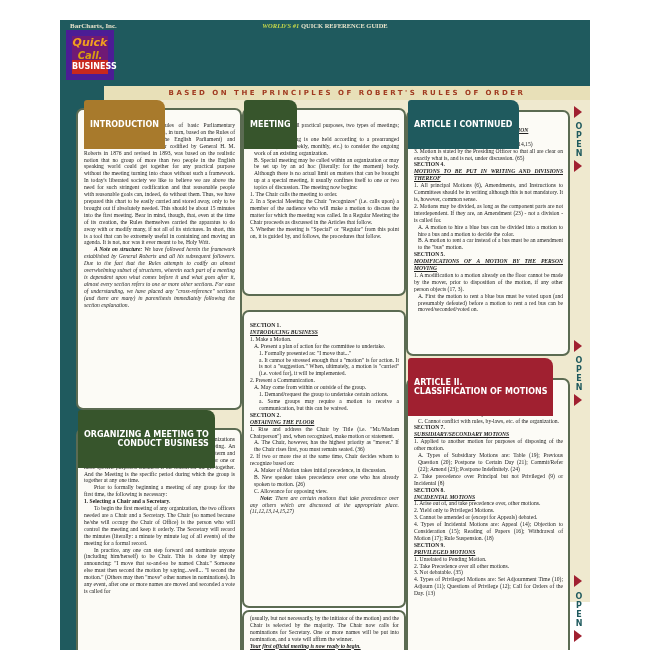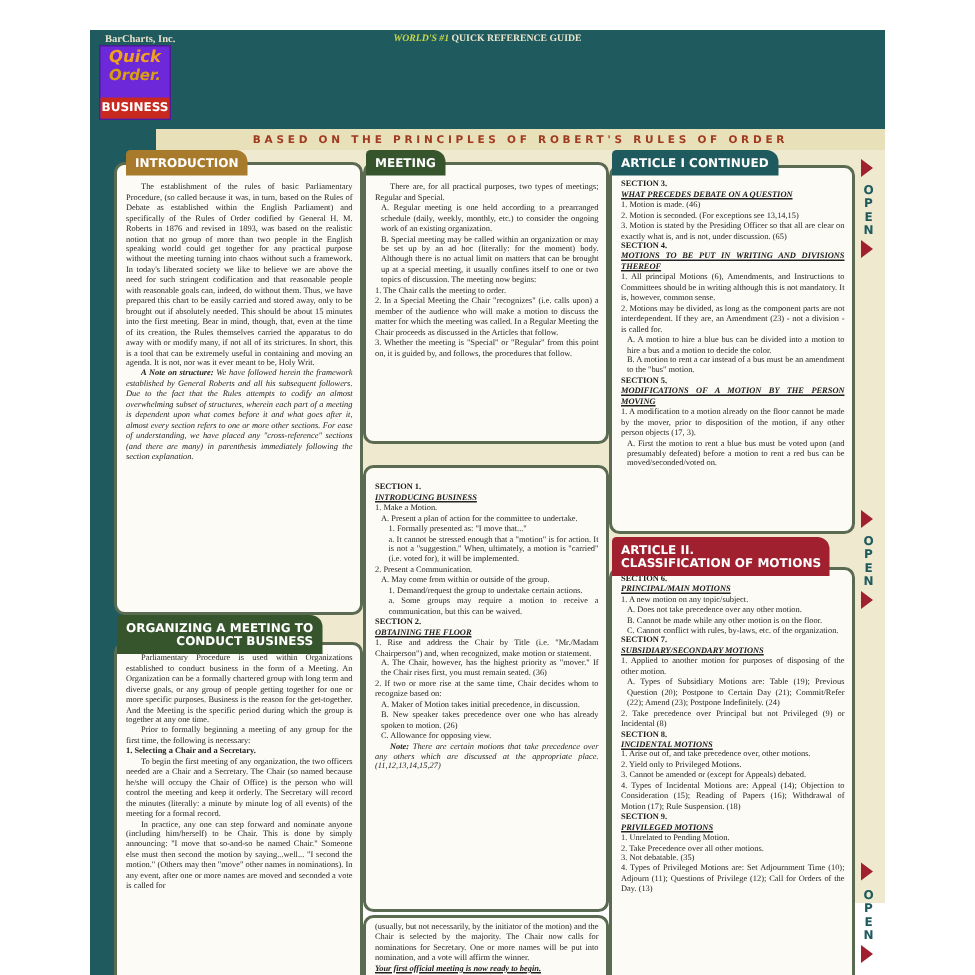--- a/index.html
+++ b/index.html
@@ -8,32 +8,32 @@
 
   .page { position: absolute; left: 60px; top: 0; width: 530px; height: 582px; background: #efe9cf; margin-top: 20px; }
   .teal-top { position: absolute; left: 0; top: 0; width: 530px; height: 80px; background: #1f5a5e; }
   .teal-left { position: absolute; left: 0; top: 80px; width: 44px; height: 552px; background: #1f5a5e; }
   .teal-left2 { position: absolute; left: 0; top: 390px; width: 80px; height: 242px; background: #1f5a5e; }
 
   .publisher { position: absolute; left: 10px; top: 2px; font-size: 7px; color: #e8e4cc; font-weight: bold; }
   .tagline { position: absolute; left: 0; width: 530px; top: 2px; text-align: center; font-size: 6.5px; color: #e8e4cc; font-weight: bold; }
   .tagline .hl { color: #c6d84a; font-style: italic; }
 
-  .logo { position: absolute; left: 6px; top: 10px; width: 48px; height: 50px; background: #6d28d9; border: 1px solid #4c1d95; }
+  .logo { position: absolute; left: 6px; top: 10px; width: 48px; height: 50px; background: #701a75; border: 6px solid #4c1d95; }
   .logo .q { display:block; text-align:center; font-family:"DejaVu Sans", sans-serif; font-weight:bold; font-style: italic; font-size: 11px; color:#f0a020; line-height: 13px; }
   .logo .s { display:block; text-align:center; font-family:"DejaVu Sans", sans-serif; font-weight:bold; font-style: italic; font-size: 10px; color:#d8a010; line-height: 13px; }
   .logo .b { position:absolute; left:0; bottom:0; width:100%; height:14px; background:#c8281e; color:#fff; text-align:center; font-family:"DejaVu Sans", sans-serif; font-weight:bold; font-size:8px; line-height:14px; }
 
   .title-band { position: absolute; left: 56px; top: 10px; width: 468px; height: 50px; background: linear-gradient(135deg,#8c2532 0%, #a63442 40%, #8a2230 70%, #9b2d3b 100%); border-radius: 2px; }
   .title-band h1 { font-family: "Liberation Serif", serif; font-weight: normal; font-size: 31px; color: #f3ead0; text-align: center; line-height: 50px; letter-spacing: 0.5px; text-shadow: 1px 1px 1px #3a0a10; }
 
   .subtitle { position: absolute; left: 44px; top: 66px; width: 486px; height: 14px; background: #e8e0b8; text-align: center; font-family: "DejaVu Sans", sans-serif; font-weight: bold; font-size: 7px; letter-spacing: 2.5px; color: #a03a20; line-height: 14px; }
 
   .box { position: absolute; background: #fcfbf6; border: 2px solid #5b6b52; border-radius: 7px; padding: 12px 5px 3px 6px; font-size: 5.6px; line-height: 6.9px; text-align: justify; overflow: hidden; }
-  .hdr { position: absolute; font-family: "DejaVu Sans", sans-serif; font-weight: bold; color: #fff; font-size: 8px; padding: 4px 6px; border-radius: 3px 8px 0 0; line-height: 9px; z-index: 2; }
+  .hdr { position: absolute; font-family: "DejaVu Sans", sans-serif; font-weight: bold; color: #fff; font-size: 8px; padding: 20px 6px; border-radius: 3px 8px 0 0; line-height: 9px; z-index: 2; }
   .hdr.brown { background: #a87a2c; }
   .hdr.green { background: #37552c; text-align: right; }
   .hdr.teal { background: #1f5a5e; }
   .hdr.red { background: #a02030; }
 
   .box p { margin: 0; }
   .ind { text-indent: 10px; }
   .i1 { padding-left: 4px; }
   .i2 { padding-left: 9px; }
   .sec { font-weight: bold; }
@@ -51,21 +51,21 @@
 <div class="page">
   <div class="teal-top"></div>
   <div class="teal-left"></div>
   <div class="teal-left2"></div>
 
   <div class="publisher">BarCharts, Inc.</div>
   <div class="tagline"><span class="hl">WORLD'S #1</span><span> QUICK REFERENCE GUIDE</span></div>
 
   <div class="logo">
     <span class="q">Quick</span>
-    <span class="s">Order.</span>
+    <span class="s">Call.</span>
     <span class="b">BUSINESS</span>
   </div>
 
 
   <div class="subtitle">BASED ON THE PRINCIPLES OF ROBERT'S RULES OF ORDER</div>
 
   <div class="hdr brown" style="left:24px; top:80px;">INTRODUCTION</div>
   <div class="box" style="left:16px; top:88px; width:166px; height:302px;">
     <p class="ind">The establishment of the rules of basic Parliamentary Procedure, (so called because it was, in turn, based on the Rules of Debate as established within the English Parliament) and specifically of the Rules of Order codified by General H. M. Roberts in 1876 and revised in 1893, was based on the realistic notion that no group of more than two people in the English speaking world could get together for any practical purpose without the meeting turning into chaos without such a framework. In today's liberated society we like to believe we are above the need for such stringent codification and that reasonable people with reasonable goals can, indeed, do without them. Thus, we have prepared this chart to be easily carried and stored away, only to be brought out if absolutely needed. This should be about 15 minutes into the first meeting. Bear in mind, though, that, even at the time of its creation, the Rules themselves carried the apparatus to do away with or modify many, if not all of its strictures. In short, this is a tool that can be extremely useful in containing and moving an agenda. It is not, nor was it ever meant to be, Holy Writ.</p>
     <p class="ind note"><span class="b">A Note on structure:</span> <span>We have followed herein the framework established by General Roberts and all his subsequent followers. Due to the fact that the Rules attempts to codify an almost overwhelming subset of structures, wherein each part of a meeting is dependent upon what comes before it and what goes after it, almost every section refers to one or more other sections. For ease of understanding, we have placed any "cross-reference" sections (and there are many) in parenthesis immediately following the section explanation.</span></p>

